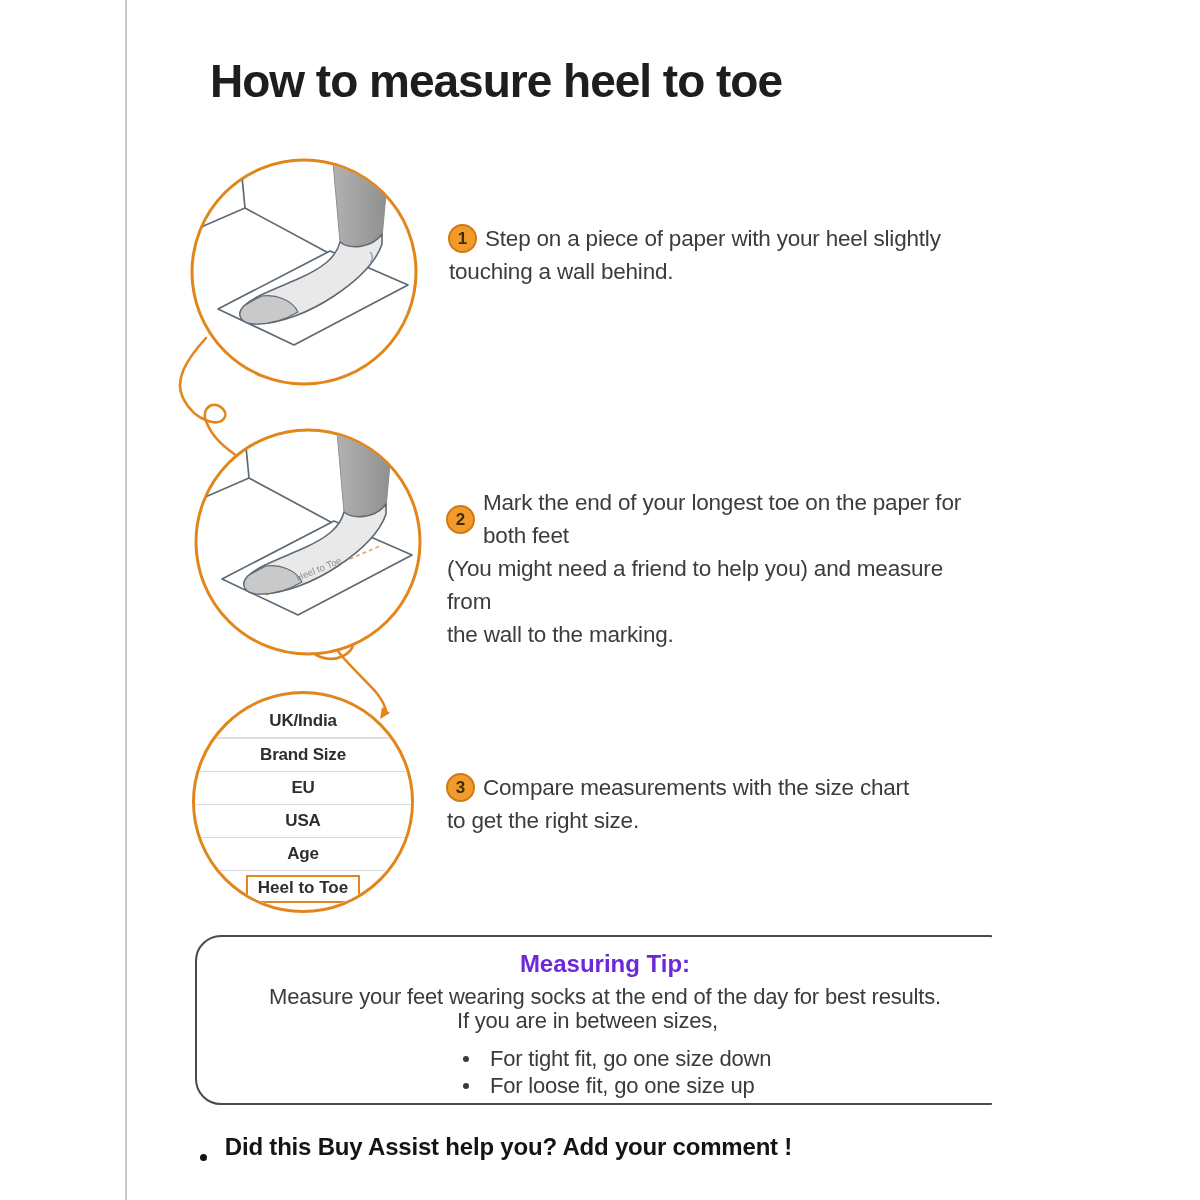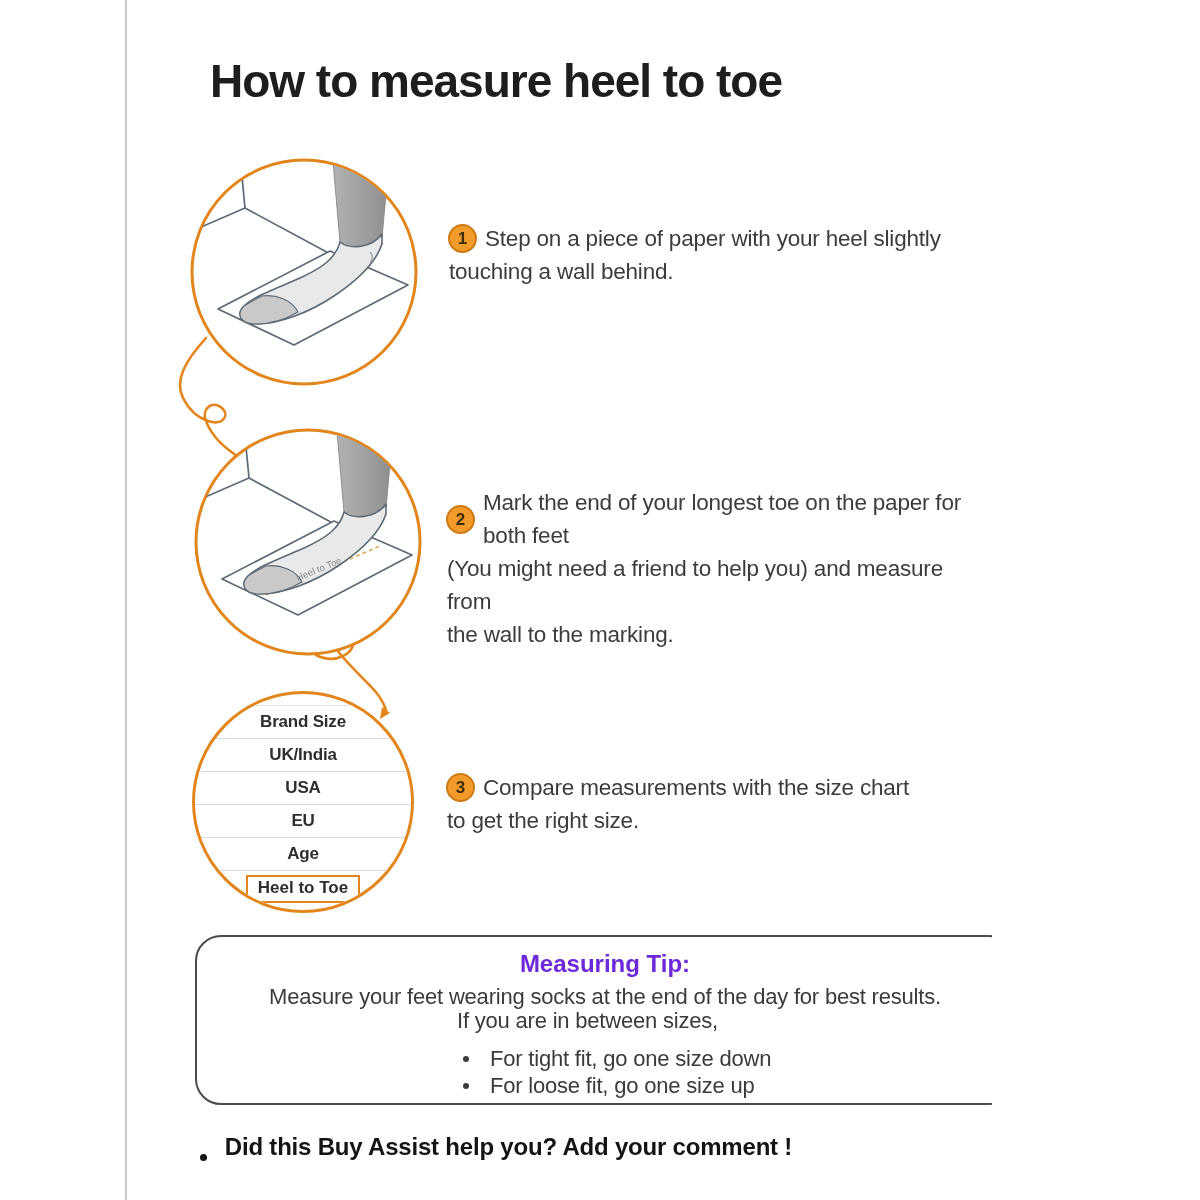--- a/index.html
+++ b/index.html
@@ -135,24 +135,24 @@
         <path d="M144,-6 L202,-6 L194,82 C186,94 162,96 152,86 Z" fill="url(#legGrad2)" stroke="#8f8f8f" stroke-width="1"></path>
         <path d="M152,86 C148,102 134,112 112,122 C92,131 66,140 56,150 C48,158 52,168 68,168 C92,168 122,156 146,140 C170,124 188,106 194,88 L194,78 C184,92 162,94 152,86 Z" fill="#e9e9e9" stroke="#5d6a75" stroke-width="1.6" stroke-linejoin="round"></path>
         <path d="M56,150 C48,158 52,168 68,168 C84,168 100,162 110,156 C104,144 88,138 74,140 C66,144 60,147 56,150 Z" fill="#c9c9c9" stroke="#5d6a75" stroke-width="1.1"></path>
         <text x="128" y="146" font-size="9.5" fill="#8e8e8e" text-anchor="middle" transform="rotate(-22 128 146)">Heel to Toe</text>
       </g>
     </svg>
   </div>
 
   <div class="size-circle">
     <div class="size-rows">
+      <div class="size-row">UK/India</div>
       <div class="size-row first">Brand Size</div>
-      <div class="size-row">UK/India</div>
+      <div class="size-row">EU</div>
       <div class="size-row">USA</div>
-      <div class="size-row">EU</div>
       <div class="size-row">Age</div>
       <div class="size-row-hl">
         <span class="hl-box">Heel to Toe</span>
       </div>
     </div>
   </div>
 
   <div class="step" style="left:448px; top:222px;">
     <div class="step-first-line">
       <span class="badge">1</span>

